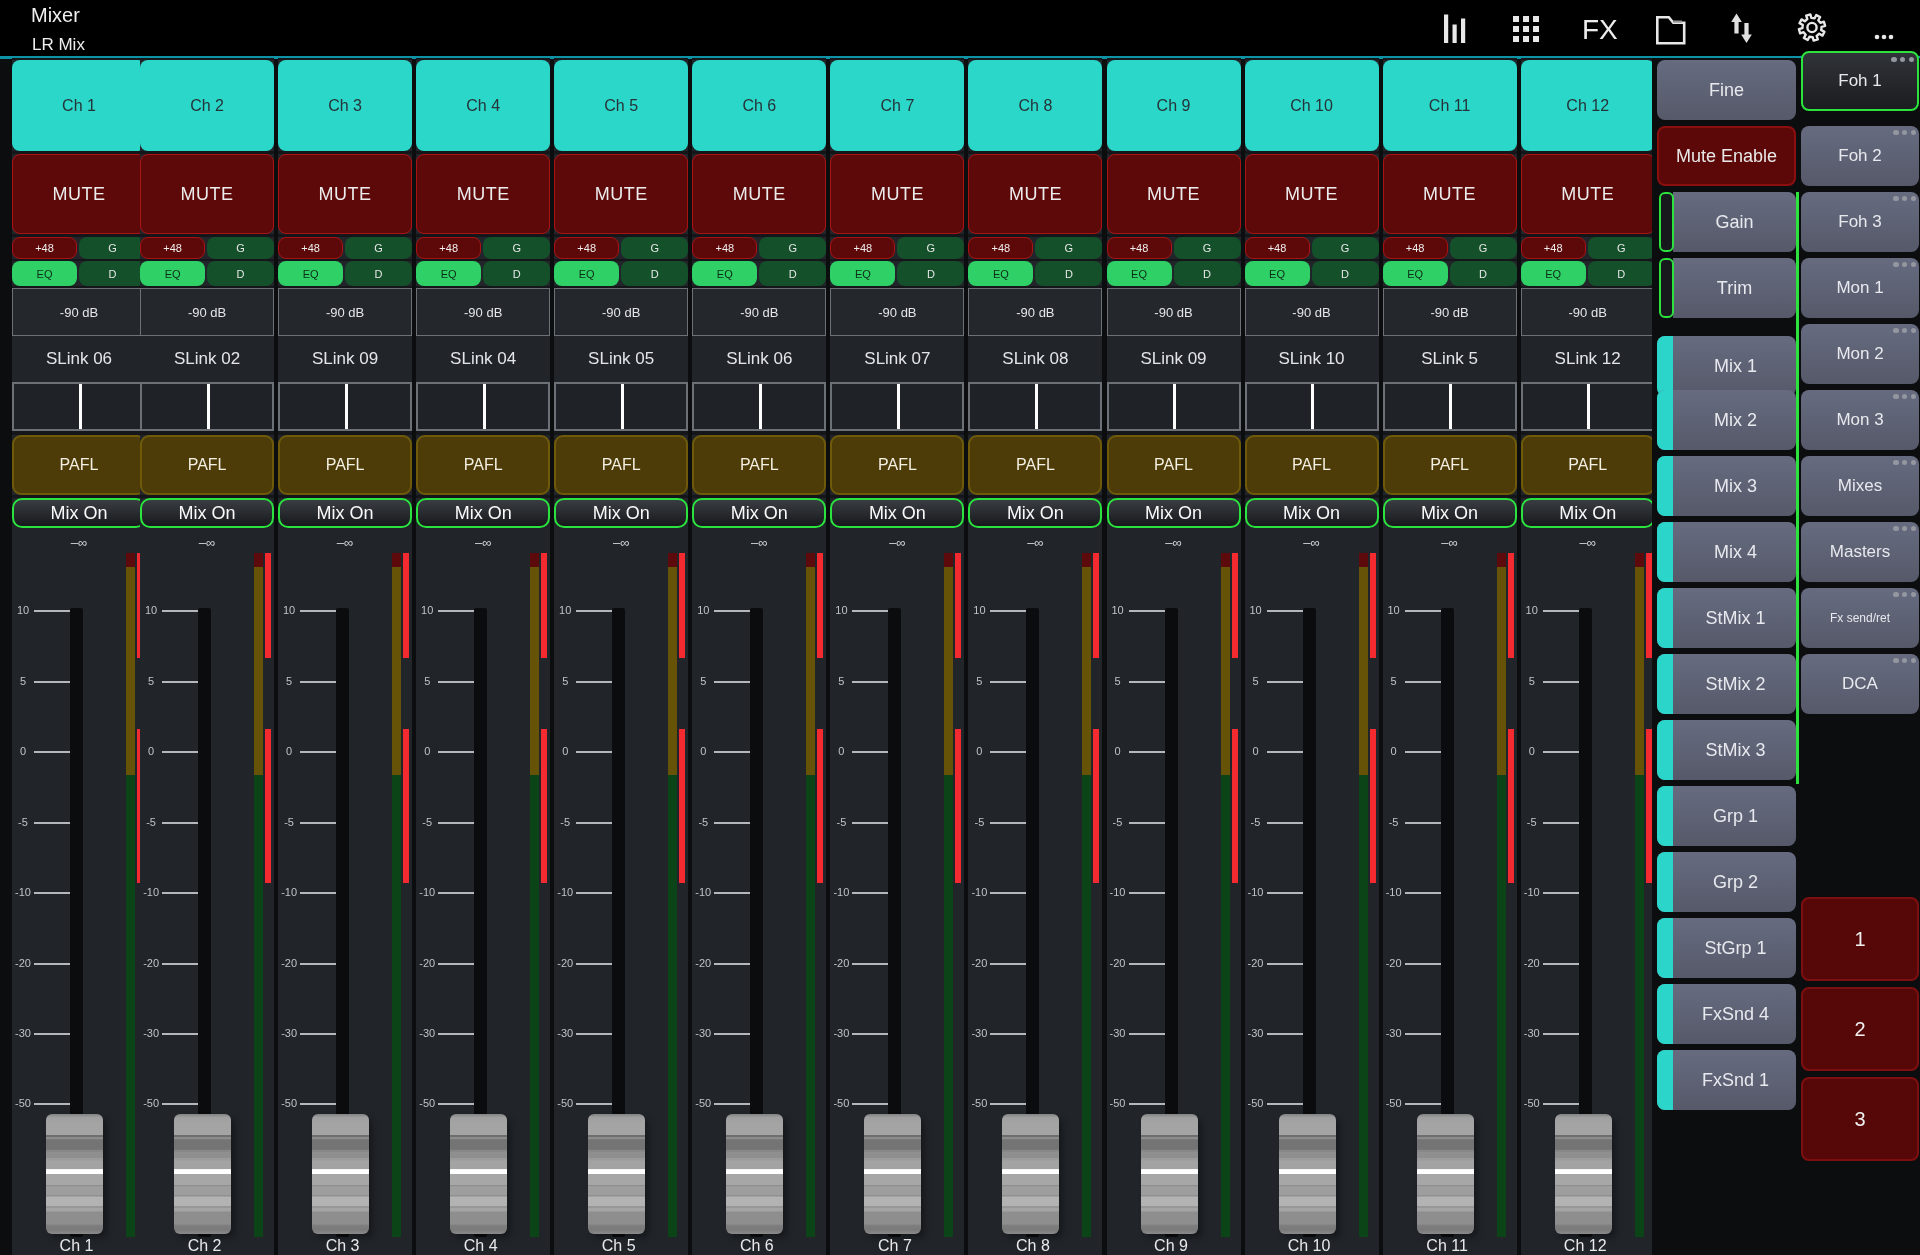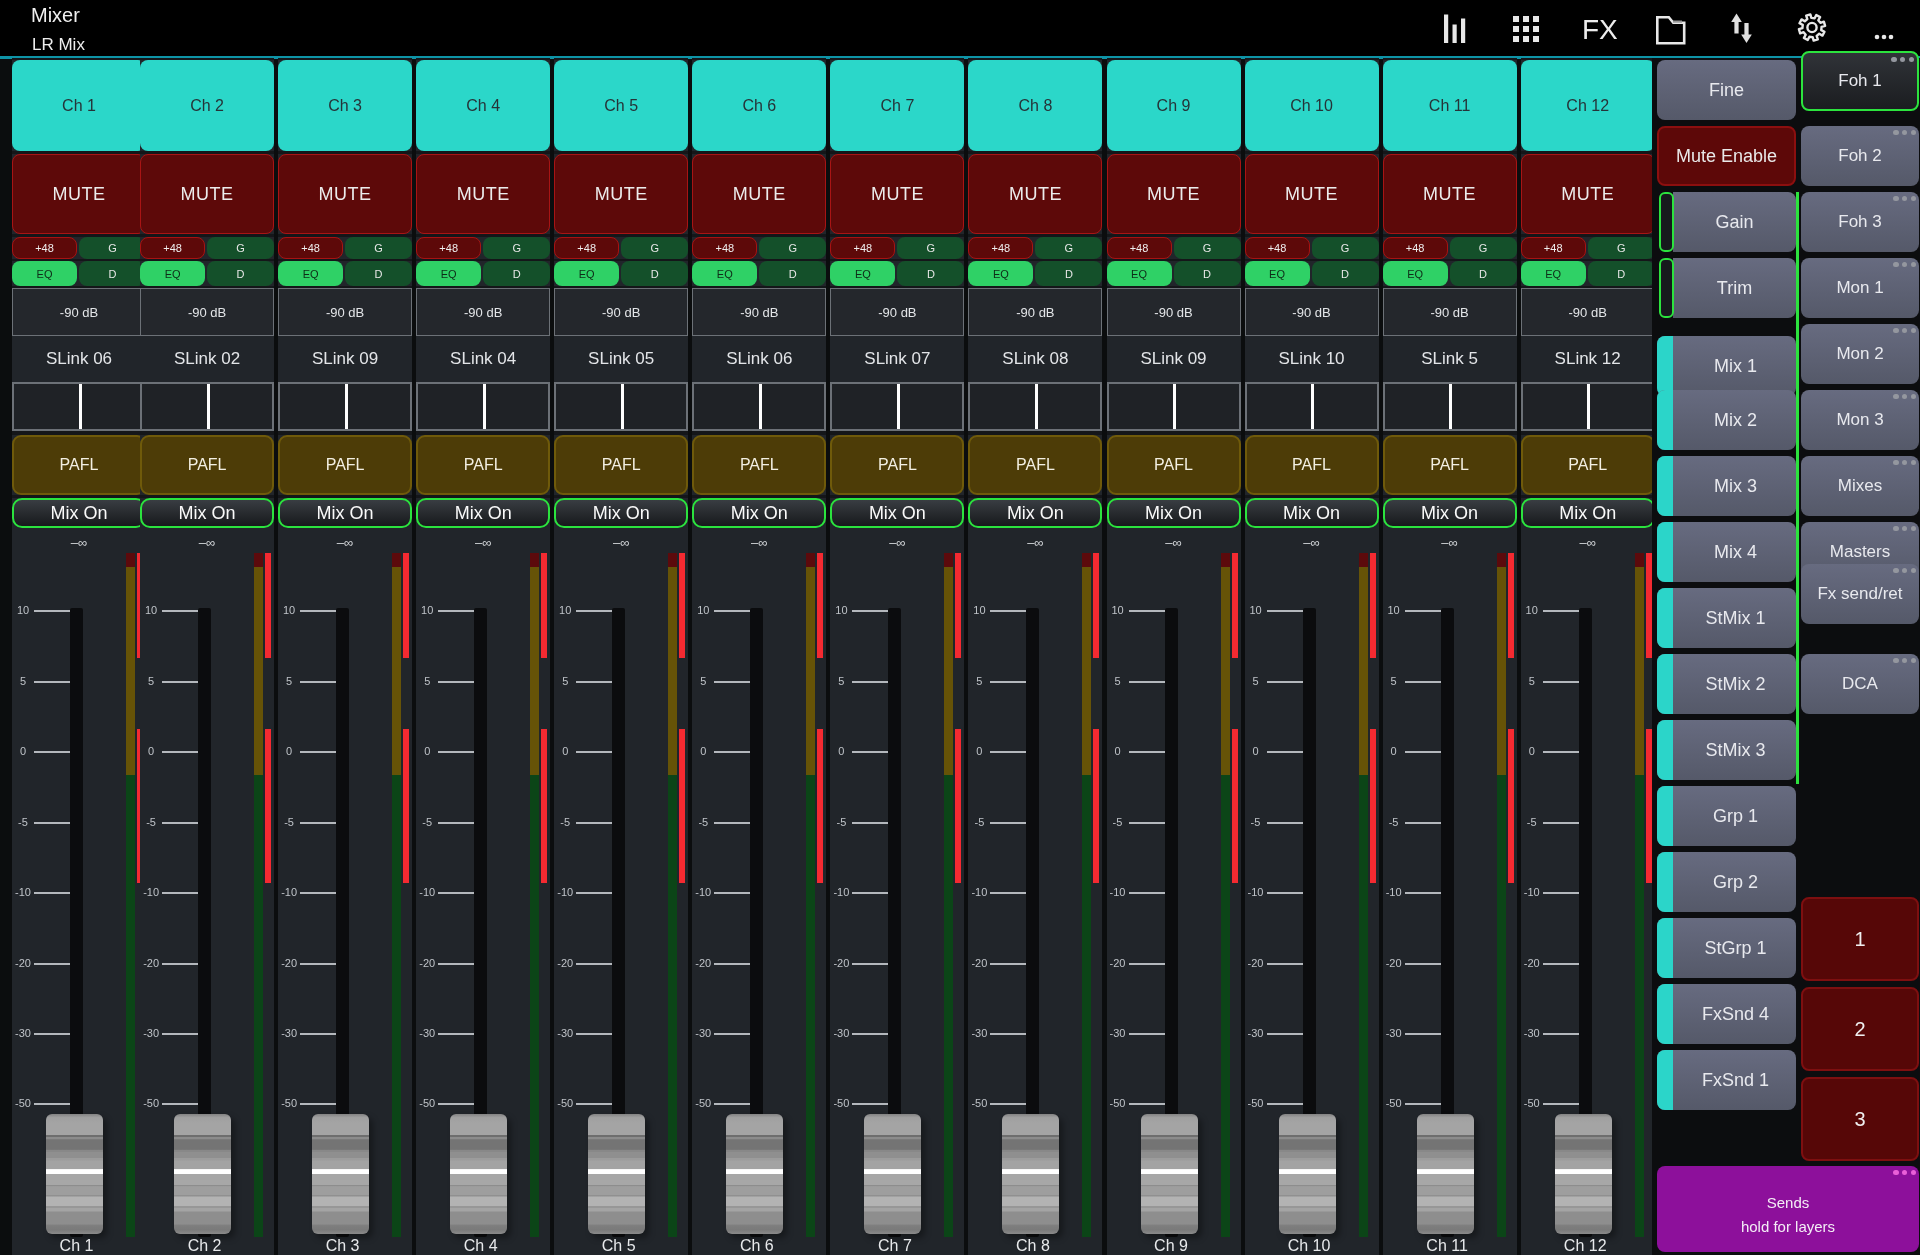--- a/index.html
+++ b/index.html
@@ -729,38 +729,33 @@
     <div class="rbtn" style="top:456px;"><span class="dots">
         <i></i>
         <i></i>
         <i></i>
       </span>Mixes</div>
     <div class="rbtn" style="top:522px;"><span class="dots">
         <i></i>
         <i></i>
         <i></i>
       </span>Masters</div>
-    <div class="rbtn" style="top:564px;font-size:17px"><span class="dots">
+    <div class="rbtn" style="top:588px;font-size:12px"><span class="dots">
         <i></i>
         <i></i>
         <i></i>
       </span>Fx send/ret</div>
     <div class="rbtn" style="top:654px;"><span class="dots">
         <i></i>
         <i></i>
         <i></i>
       </span>DCA</div>
     <div class="numb" style="top:897px">1</div>
     <div class="numb" style="top:987px">2</div>
     <div class="numb" style="top:1077px">3</div>
-    <div class="sends"><span class="dots pd">
-        <i></i>
-        <i></i>
-        <i></i>
-      </span>Sends<br>hold for layers</div>
 <svg class="icon" width="1920" height="56" viewBox="0 0 1920 56">
 <g fill="#e8e8e8">
 <rect x="1444" y="14.5" width="4.2" height="28.5"></rect>
 <rect x="1452.5" y="24.5" width="4.2" height="18.5"></rect>
 <rect x="1461" y="18.5" width="4.2" height="24.5"></rect>
 </g>
 <g fill="#e8e8e8">
 <rect x="1513" y="16" width="6" height="6"></rect>
         <rect x="1523" y="16" width="6" height="6"></rect>
         <rect x="1533" y="16" width="6" height="6"></rect>

